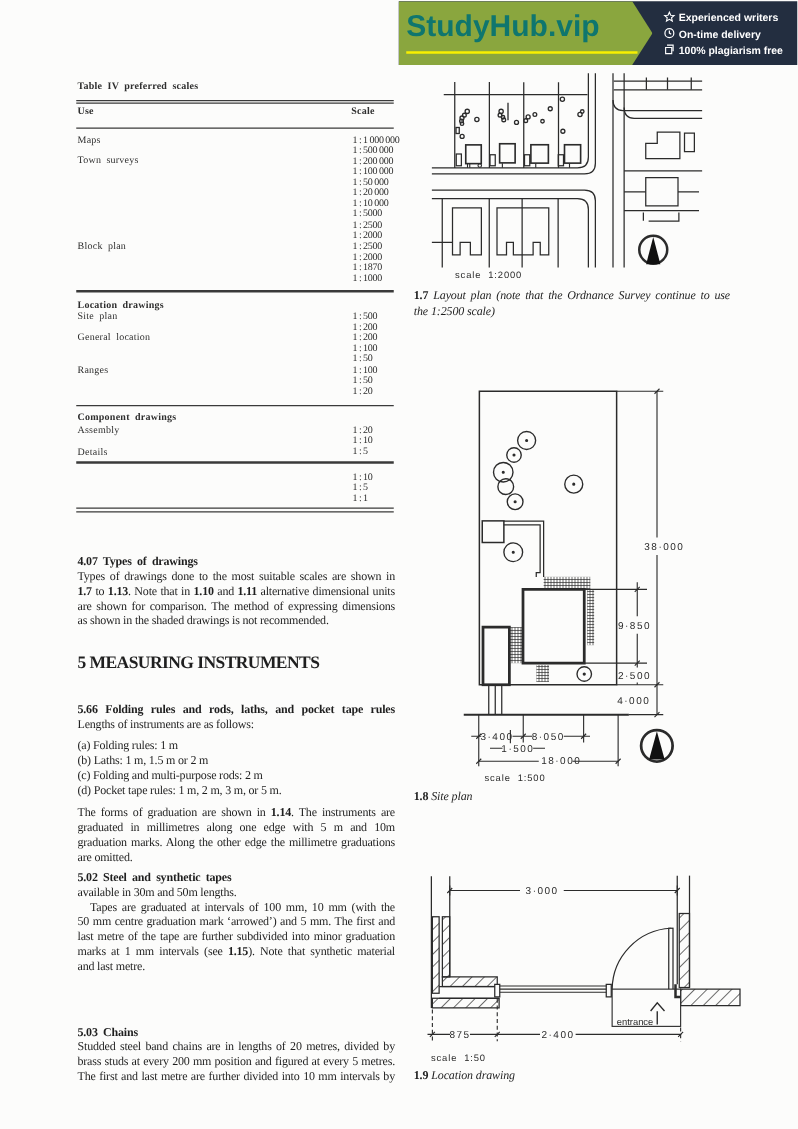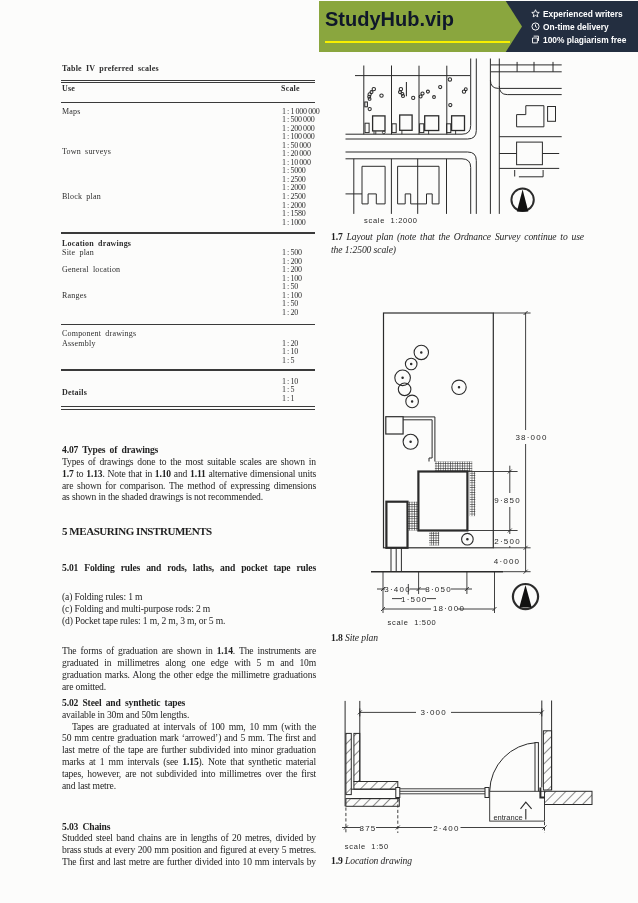--- a/index.html
+++ b/index.html
@@ -13,21 +13,21 @@
 .cap b{font-style:normal}
 svg{position:absolute;overflow:visible}
 svg text{font-family:"Liberation Sans",sans-serif;fill:#2a2a2a}
 </style></head>
 <body>
 
 <div class="abs" style="left:319px;top:1px;width:319px;height:51px;background:#232e40"></div>
 
 <div class="abs" style="left:319px;top:1px;width:203px;height:51px;background:#8aa63e;clip-path:polygon(0 0,92% 0,100% 50%,92% 100%,0 100%)"></div>
 
-<div class="abs" style="left:325px;top:7.5px;font-family:'Liberation Sans',sans-serif;font-weight:bold;font-size:20px;color:#0f172a">StudyHub.vip</div>
+<div class="abs" style="left:325px;top:7.5px;font-family:'Liberation Sans',sans-serif;font-weight:bold;font-size:24px;color:#0f766e">StudyHub.vip</div>
 <div class="abs" style="left:325px;top:41px;width:185px;height:2.4px;background:#f8f000"></div>
 
 <div class="abs" style="left:531px;top:8px;font-family:'Liberation Sans',sans-serif;font-weight:bold;font-size:8.4px;color:#fff;white-space:nowrap"><svg width="9" height="9" viewBox="0 0 24 24" style="position:relative;top:1px;margin-right:3px">
       <path d="M12 2l2.9 6.6 7.1.6-5.4 4.7 1.6 7L12 17.2 5.8 20.9l1.6-7L2 9.2l7.1-.6z" fill="none" stroke="#fff" stroke-width="2.4"></path>
     </svg>Experienced writers</div>
 
 <div class="abs" style="left:531px;top:21px;font-family:'Liberation Sans',sans-serif;font-weight:bold;font-size:8.4px;color:#fff;white-space:nowrap"><svg width="9" height="9" viewBox="0 0 24 24" style="position:relative;top:1px;margin-right:3px">
       <circle cx="12" cy="12" r="9.5" fill="none" stroke="#fff" stroke-width="2.6"></circle>
       <path d="M12 6.5V12l4 2.5" fill="none" stroke="#fff" stroke-width="2.6"></path>
     </svg>On-time delivery</div>
@@ -43,100 +43,101 @@
 
 <div class="tl" style="left:62px;top:83.5px;font-weight:bold">Use</div>
 <div class="tl" style="left:281px;top:83.5px;font-weight:bold">Scale</div>
 <div class="rule" style="top:102.3px;height:1.2px"></div>
 
 <div class="tl" style="left:62px;top:106.6px">Maps</div>
 <div class="tl v" style="left:282px;top:106.6px">1 : 1 000 000</div>
 <div class="tl v" style="left:282px;top:115.1px">1 : 500 000</div>
 <div class="tl v" style="left:282px;top:123.7px">1 : 200 000</div>
 <div class="tl v" style="left:282px;top:132.2px">1 : 100 000</div>
-<div class="tl" style="left:62px;top:147px">Town surveys</div>
+<div class="tl" style="left:62px;top:123px">Town surveys</div>
 <div class="tl v" style="left:282px;top:140.7px">1 : 50 000</div>
 <div class="tl v" style="left:282px;top:149.3px">1 : 20 000</div>
 <div class="tl v" style="left:282px;top:157.8px">1 : 10 000</div>
 <div class="tl v" style="left:282px;top:166.3px">1 : 5000</div>
 <div class="tl v" style="left:282px;top:174.9px">1 : 2500</div>
 <div class="tl v" style="left:282px;top:183.4px">1 : 2000</div>
 <div class="tl" style="left:62px;top:191.9px">Block plan</div>
 <div class="tl v" style="left:282px;top:191.9px">1 : 2500</div>
 <div class="tl v" style="left:282px;top:200.5px">1 : 2000</div>
-<div class="tl v" style="left:282px;top:209.0px">1 : 1580</div>
+<div class="tl v" style="left:282px;top:209.0px">1 : 1870</div>
 <div class="tl v" style="left:282px;top:217.5px">1 : 1000</div>
 <div class="rule" style="top:232.4px;height:1.4px"></div>
 
 <div class="tl" style="left:62px;top:238.5px;font-weight:bold">Location drawings</div>
 <div class="tl" style="left:62px;top:248.4px">Site plan</div>
 <div class="tl v" style="left:282px;top:248.4px">1 : 500</div>
 <div class="tl v" style="left:282px;top:256.8px">1 : 200</div>
 <div class="tl" style="left:62px;top:265.2px">General location</div>
 <div class="tl v" style="left:282px;top:265.2px">1 : 200</div>
 <div class="tl v" style="left:282px;top:273.6px">1 : 100</div>
 <div class="tl v" style="left:282px;top:282.3px">1 : 50</div>
 <div class="tl" style="left:62px;top:290.9px">Ranges</div>
 <div class="tl v" style="left:282px;top:290.9px">1 : 100</div>
 <div class="tl v" style="left:282px;top:299.3px">1 : 50</div>
 <div class="tl v" style="left:282px;top:307.9px">1 : 20</div>
 <div class="rule" style="top:323.5px;height:1.3px"></div>
 
-<div class="tl" style="left:62px;top:329.3px;font-weight:normal">Component drawings</div>
+<div class="tl" style="left:62px;top:329.3px;font-weight:bold">Component drawings</div>
 <div class="tl" style="left:62px;top:338.6px">Assembly</div>
 <div class="tl v" style="left:282px;top:338.6px">1 : 20</div>
 <div class="tl v" style="left:282px;top:347.2px">1 : 10</div>
 <div class="tl v" style="left:282px;top:355.6px">1 : 5</div>
 <div class="rule" style="top:369.4px;height:1.3px"></div>
 
-<div class="tl" style="left:62px;top:388px;font-weight:bold">Details</div>
+<div class="tl" style="left:62px;top:357px;font-weight:normal">Details</div>
 <div class="tl v" style="left:282px;top:376.5px">1 : 10</div>
 <div class="tl v" style="left:282px;top:385.1px">1 : 5</div>
 <div class="tl v" style="left:282px;top:393.5px">1 : 1</div>
 
 <div class="rule" style="top:405.8px;height:1px"></div>
 <div class="rule" style="top:408.7px;height:1.1px"></div>
 
 <div class="bt" style="top:444.1px">
 <div style="word-spacing:2px"><b>4.07 Types of drawings</b></div>
 <div class="j">Types of drawings done to the most suitable scales are shown in</div>
 <div class="j"><b>1.7</b> to <b>1.13</b>. Note that in <b>1.10</b> and <b>1.11</b> alternative dimensional units</div>
 <div class="j">are shown for comparison. The method of expressing dimensions</div>
 <div>as shown in the shaded drawings is not recommended.</div>
 </div>
 
 <div class="bt" style="top:525.3px;line-height:12.2px">
-<div style="font-size:11px;word-spacing:0;letter-spacing:-0.45px"><b>5 MEASURING INSTRUMENTS</b></div>
+<div style="font-size:14px;word-spacing:0;letter-spacing:-0.45px"><b>5 MEASURING INSTRUMENTS</b></div>
 </div>
 
 <div class="bt" style="top:561.8px">
-<div class="j"><b>5.01 Folding rules and rods, laths, and pocket tape rules</b></div>
+<div class="j"><b>5.66 Folding rules and rods, laths, and pocket tape rules</b></div>
+<div>Lengths of instruments are as follows:</div>
 </div>
 
 <div class="bt" style="top:591.4px">
 <div>(a) Folding rules: 1 m</div>
+<div>(b) Laths: 1 m, 1.5 m or 2 m</div>
 <div>(c) Folding and multi-purpose rods: 2 m</div>
 <div>(d) Pocket tape rules: 1 m, 2 m, 3 m, or 5 m.</div>
 </div>
 
 <div class="bt" style="top:645.1px">
 <div class="j">The forms of graduation are shown in <b>1.14</b>. The instruments are</div>
 <div class="j">graduated in millimetres along one edge with 5 m and 10m</div>
 <div class="j">graduation marks. Along the other edge the millimetre graduations</div>
 <div>are omitted.</div>
 </div>
 
 <div class="bt" style="top:697px">
 <div style="word-spacing:2px"><b>5.02 Steel and synthetic tapes</b></div>
 <div>available in 30m and 50m lengths.</div>
 <div class="j" style="text-indent:10px">Tapes are graduated at intervals of 100 mm, 10 mm (with the</div>
 <div class="j">50 mm centre graduation mark ‘arrowed’) and 5 mm. The first and</div>
 <div class="j">last metre of the tape are further subdivided into minor graduation</div>
 <div class="j">marks at 1 mm intervals (see <b>1.15</b>). Note that synthetic material</div>
-<div class="j">tapes, however, are not subdivided into millimetres over the first</div>
 <div>and last metre.</div>
 </div>
 
 <div class="bt" style="top:820.5px">
 <div style="word-spacing:2px"><b>5.03 Chains</b></div>
 <div class="j">Studded steel band chains are in lengths of 20 metres, divided by</div>
 <div class="j">brass studs at every 200 mm position and figured at every 5 metres.</div>
 <div class="j">The first and last metre are further divided into 10 mm intervals by</div>
 </div>
 

